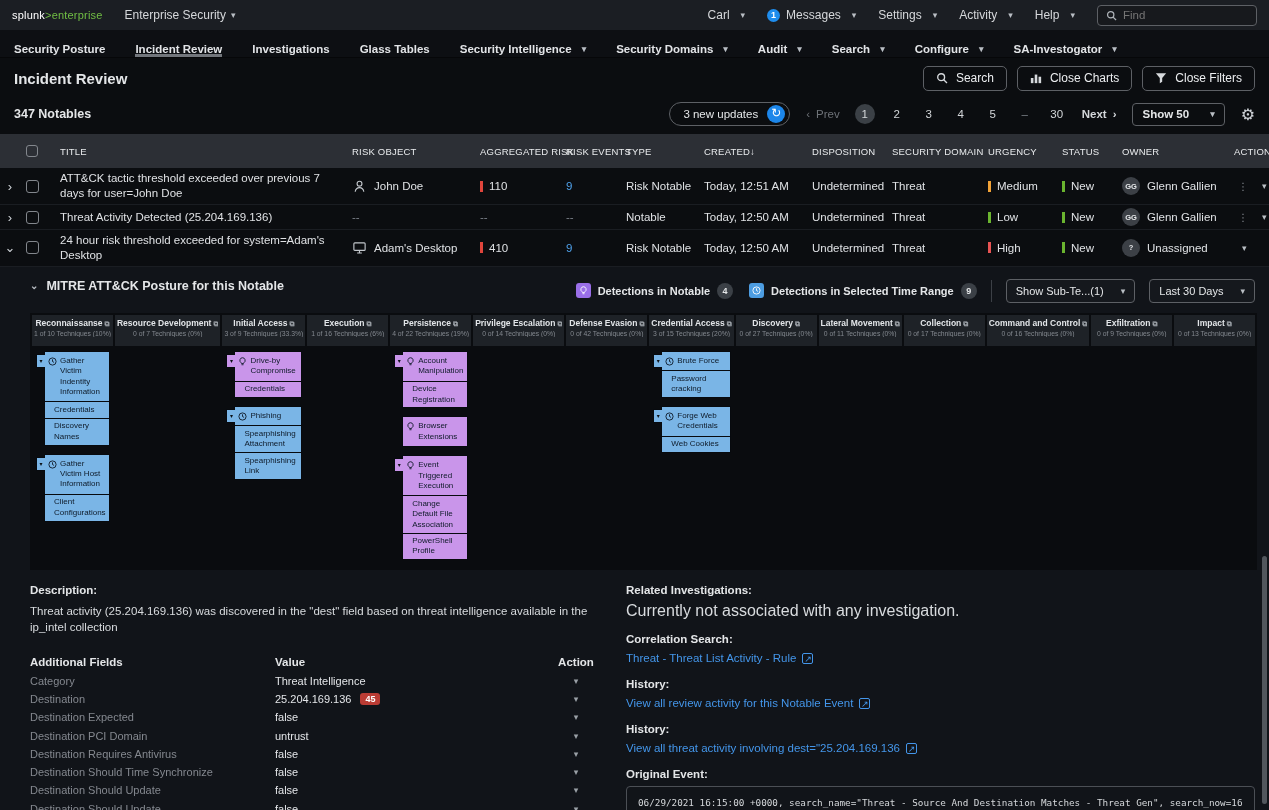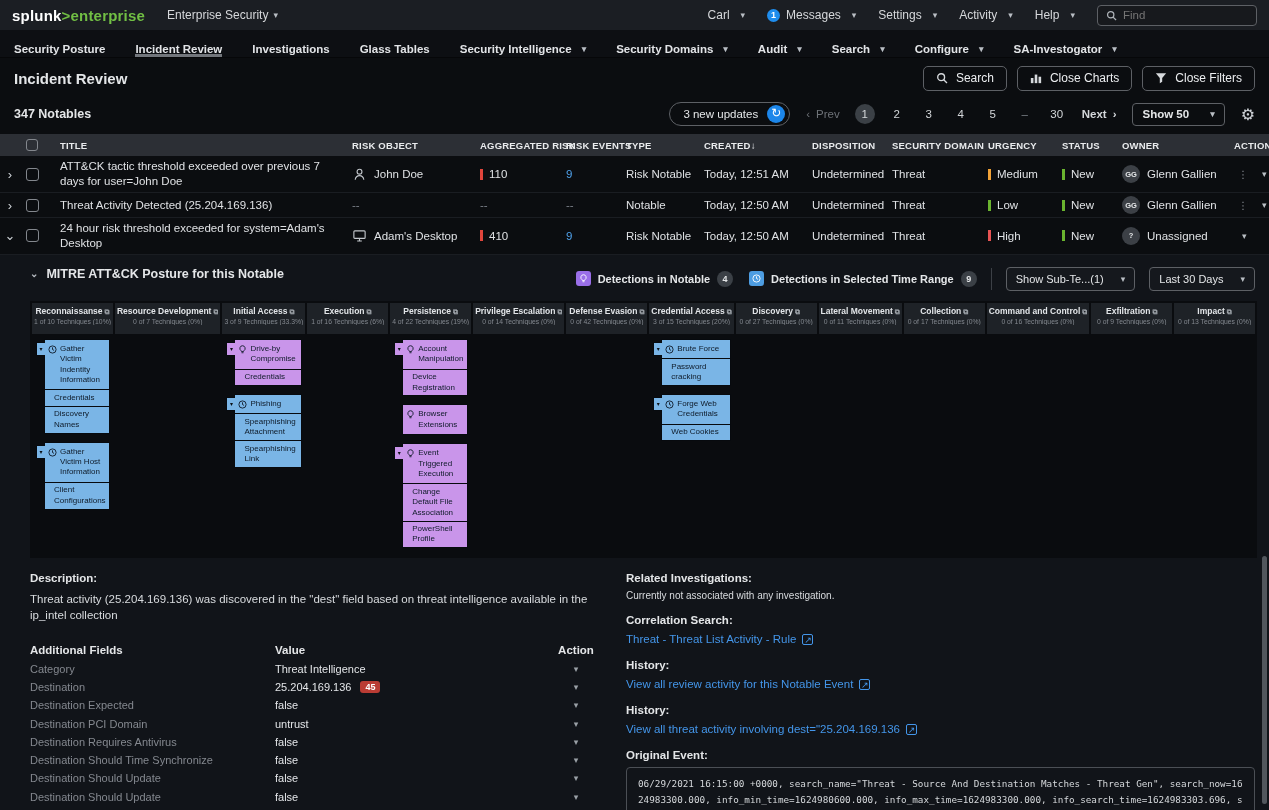--- a/index.html
+++ b/index.html
@@ -3,21 +3,21 @@
 <meta charset="utf-8">
 <style>
   *{box-sizing:border-box;margin:0;padding:0}
   html,body{width:1269px;height:810px;overflow:hidden}
   body{background:#0b0d10;color:#e4e6e8;font-family:"Liberation Sans",sans-serif;font-size:12px;position:relative}
   svg{display:block}
   .muted{color:#7d828a}
   .caret{font-size:9px;color:#b9bec4;margin-left:5px}
   
   .topbar{height:30px;background:#1b1e23;display:flex;align-items:center;padding:0 12px;gap:22px}
-  .logo{font-size:15px;font-weight:bold;color:#fff;letter-spacing:.2px}
+  .logo{font-size:11px;font-weight:normal;color:#fff;letter-spacing:.2px}
   .logo .gt,.logo .prod{color:#71bf44}
   .appswitch{color:#d6d8db;font-size:12px;display:flex;align-items:center}
   .topbar-right{margin-left:auto;display:flex;align-items:center;gap:22px;color:#d6d8db}
   .tb-item{display:flex;align-items:center;gap:6px}
   .msg-dot{width:13px;height:13px;border-radius:50%;background:#1f8ded;color:#fff;font-size:9px;font-weight:bold;display:flex;align-items:center;justify-content:center}
   .findbox{border:1px solid #5d6065;border-radius:4px;height:21px;width:160px;display:flex;align-items:center;gap:6px;padding:0 8px;background:#17191d}
   .findbox input{background:transparent;border:none;outline:none;color:#c9cdd2;font-family:"Liberation Sans",sans-serif;font-size:11.5px;width:110px}
   
   .navbar{height:28px;background:#0d0f13;display:flex;align-items:stretch;padding:0 14px;gap:30px;border-bottom:1px solid #060709}
   .nav-item{display:flex;align-items:center;gap:5px;font-size:11.5px;font-weight:bold;color:#e2e4e7;border-bottom:3px solid transparent;padding-top:14px}
@@ -35,21 +35,21 @@
   .refresh{width:18px;height:18px;border-radius:50%;background:#1c86ea;color:#fff;font-size:12px;line-height:17px;text-align:center}
   .pager{display:flex;align-items:center;gap:15px;font-size:11.5px;color:#d4d7da}
   .pg-prev{color:#6e7278;display:flex;gap:6px;align-items:center}
   .pg-next{display:flex;gap:6px;align-items:flex-start;font-weight:bold}
   .pg-num{min-width:20px;height:20px;display:flex;align-items:center;justify-content:center;border-radius:50%}
   .pg-num.active{background:#3b4046}
   .showdd{border:1px solid #5d6065;border-radius:4px;height:23px;display:flex;align-items:center;gap:16px;padding:0 9px;font-size:11.5px;font-weight:bold}
   .gear{font-size:16px;color:#cfd3d8}
   
   .grid{display:grid;grid-template-columns:26px 34px 292px 128px 86px 60px 78px 108px 80px 96px 74px 60px 112px 1fr;align-items:center}
-  .thead{background:#2c2f35;height:22px;font-size:9.5px;font-weight:bold;color:#e9ebed;letter-spacing:.2px}
+  .thead{background:#2c2f35;height:34px;font-size:9.5px;font-weight:normal;color:#e9ebed;letter-spacing:.2px}
   .thead .cell{padding-right:6px;white-space:nowrap}
   .trow{border-bottom:1px solid #1a1d22;min-height:25px;font-size:11.5px;color:#dfe1e4}
   .trow.tall{min-height:37px}
   .cell{padding-right:6px;display:flex;align-items:center}
   .c-exp{justify-content:center;color:#cfd3d8;font-size:13px}
   .checkbox{width:13px;height:13px;border:1.5px solid #83878d;border-radius:3px;display:inline-block}
   .c-title{white-space:normal;line-height:1.3;padding:3px 8px 3px 0}
   .ricon{margin-right:7px}
   .vbar{width:3px;height:11px;display:inline-block;margin-right:6px}
   .link{color:#4fa0ea}
@@ -93,21 +93,21 @@
   .desc-text{font-size:11.5px;color:#d8dbde;line-height:1.4;margin-bottom:16px}
   .fgrid{display:grid;grid-template-columns:245px 1fr 44px;align-items:center}
   .fields-head{font-size:11.5px;font-weight:bold;height:20px}
   .frow{min-height:18.3px;font-size:11px}
   .flabel{color:#84888f}
   .fvalue{color:#e3e5e8;display:flex;align-items:center}
   .badge-red{background:#ba3c34;color:#fff;font-size:9px;font-weight:bold;padding:1px 5px;border-radius:3px;margin-left:9px}
   .fcaret{text-align:center;color:#9aa0a6;font-size:9px}
   .rsec{margin-bottom:13px}
   .rsec .sec-label{margin-bottom:6px}
-  .rtext{font-size:10px;color:#d8dbde}
+  .rtext{font-size:16px;color:#d8dbde}
   .rlink{font-size:11.5px;color:#4496ea;display:inline-flex;align-items:center;gap:6px}
   .extblue{font-size:9px;color:#4496ea;border:1px solid #4496ea;border-radius:2px;width:11px;height:11px;line-height:10px;text-align:center;display:inline-block}
   .orig-box{border:1px solid #4b4f55;border-radius:4px;padding:8px 11px;font-family:"DejaVu Sans Mono",monospace;font-size:9.3px;line-height:1.65;color:#d5d8db;margin-top:5px;word-break:break-all}
   .scrollthumb{position:absolute;right:2px;top:556px;width:5px;height:248px;background:#52575d;border-radius:3px}
 </style>
 </head>
 <body>
 
 <div class="topbar">
   <div class="logo"><span>splunk</span><span class="gt">&gt;</span><span class="prod">enterprise</span></div>

